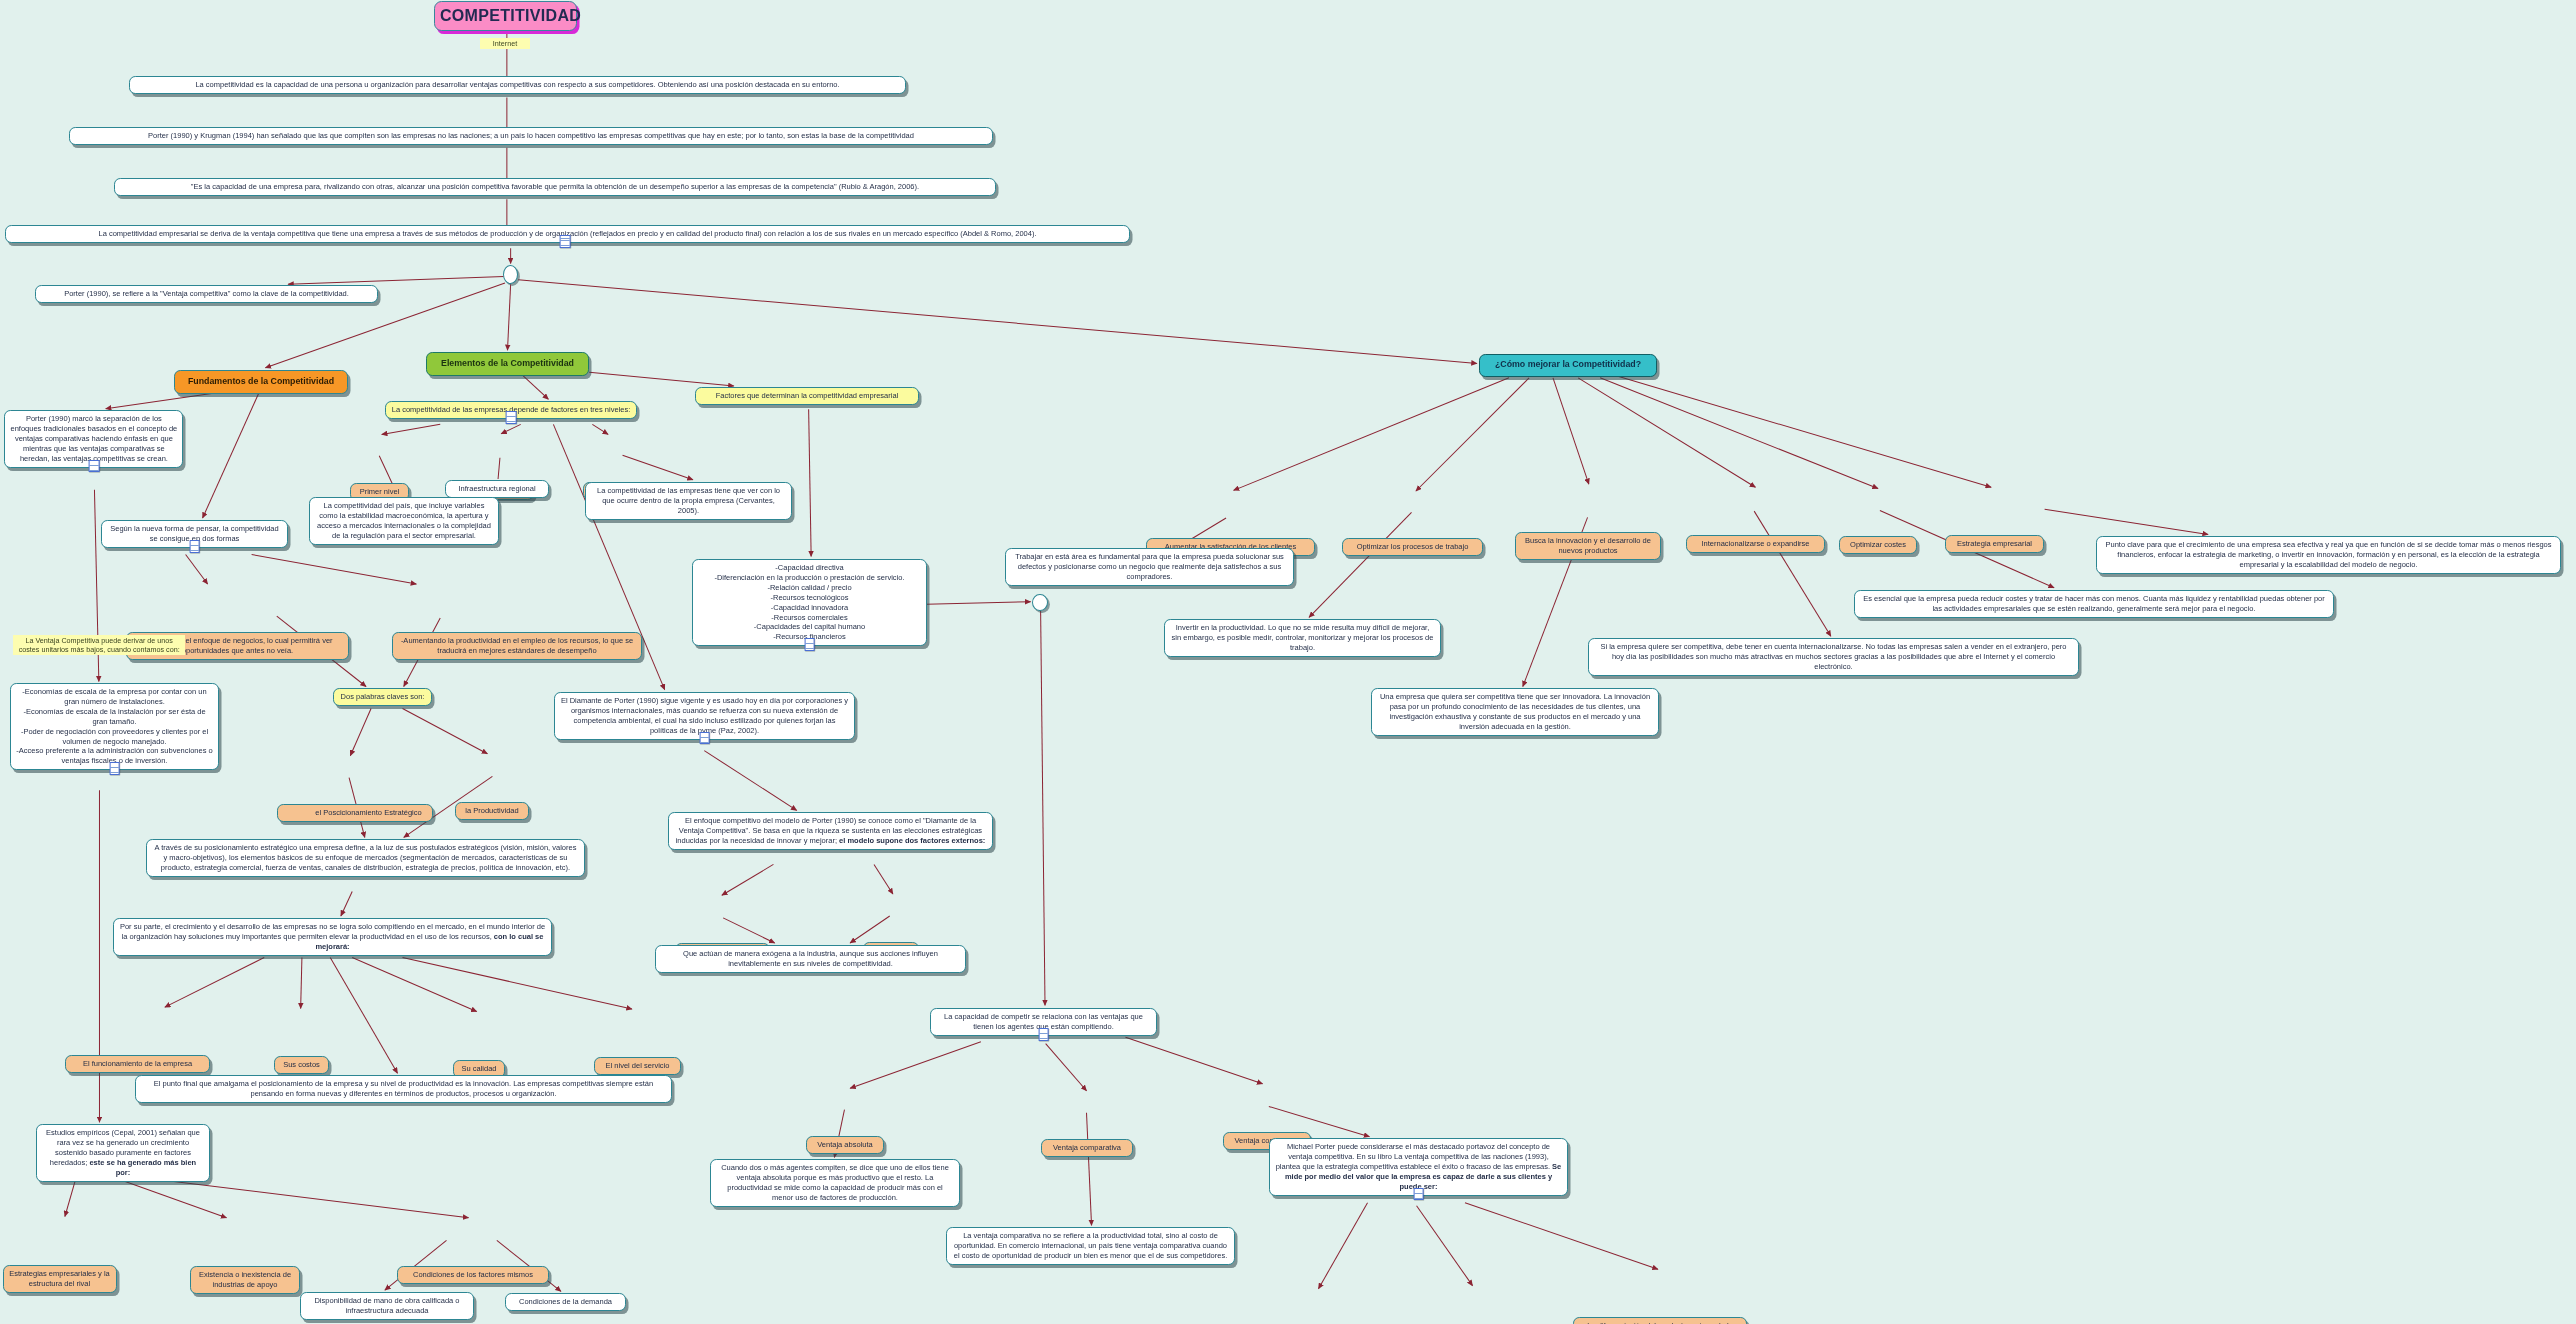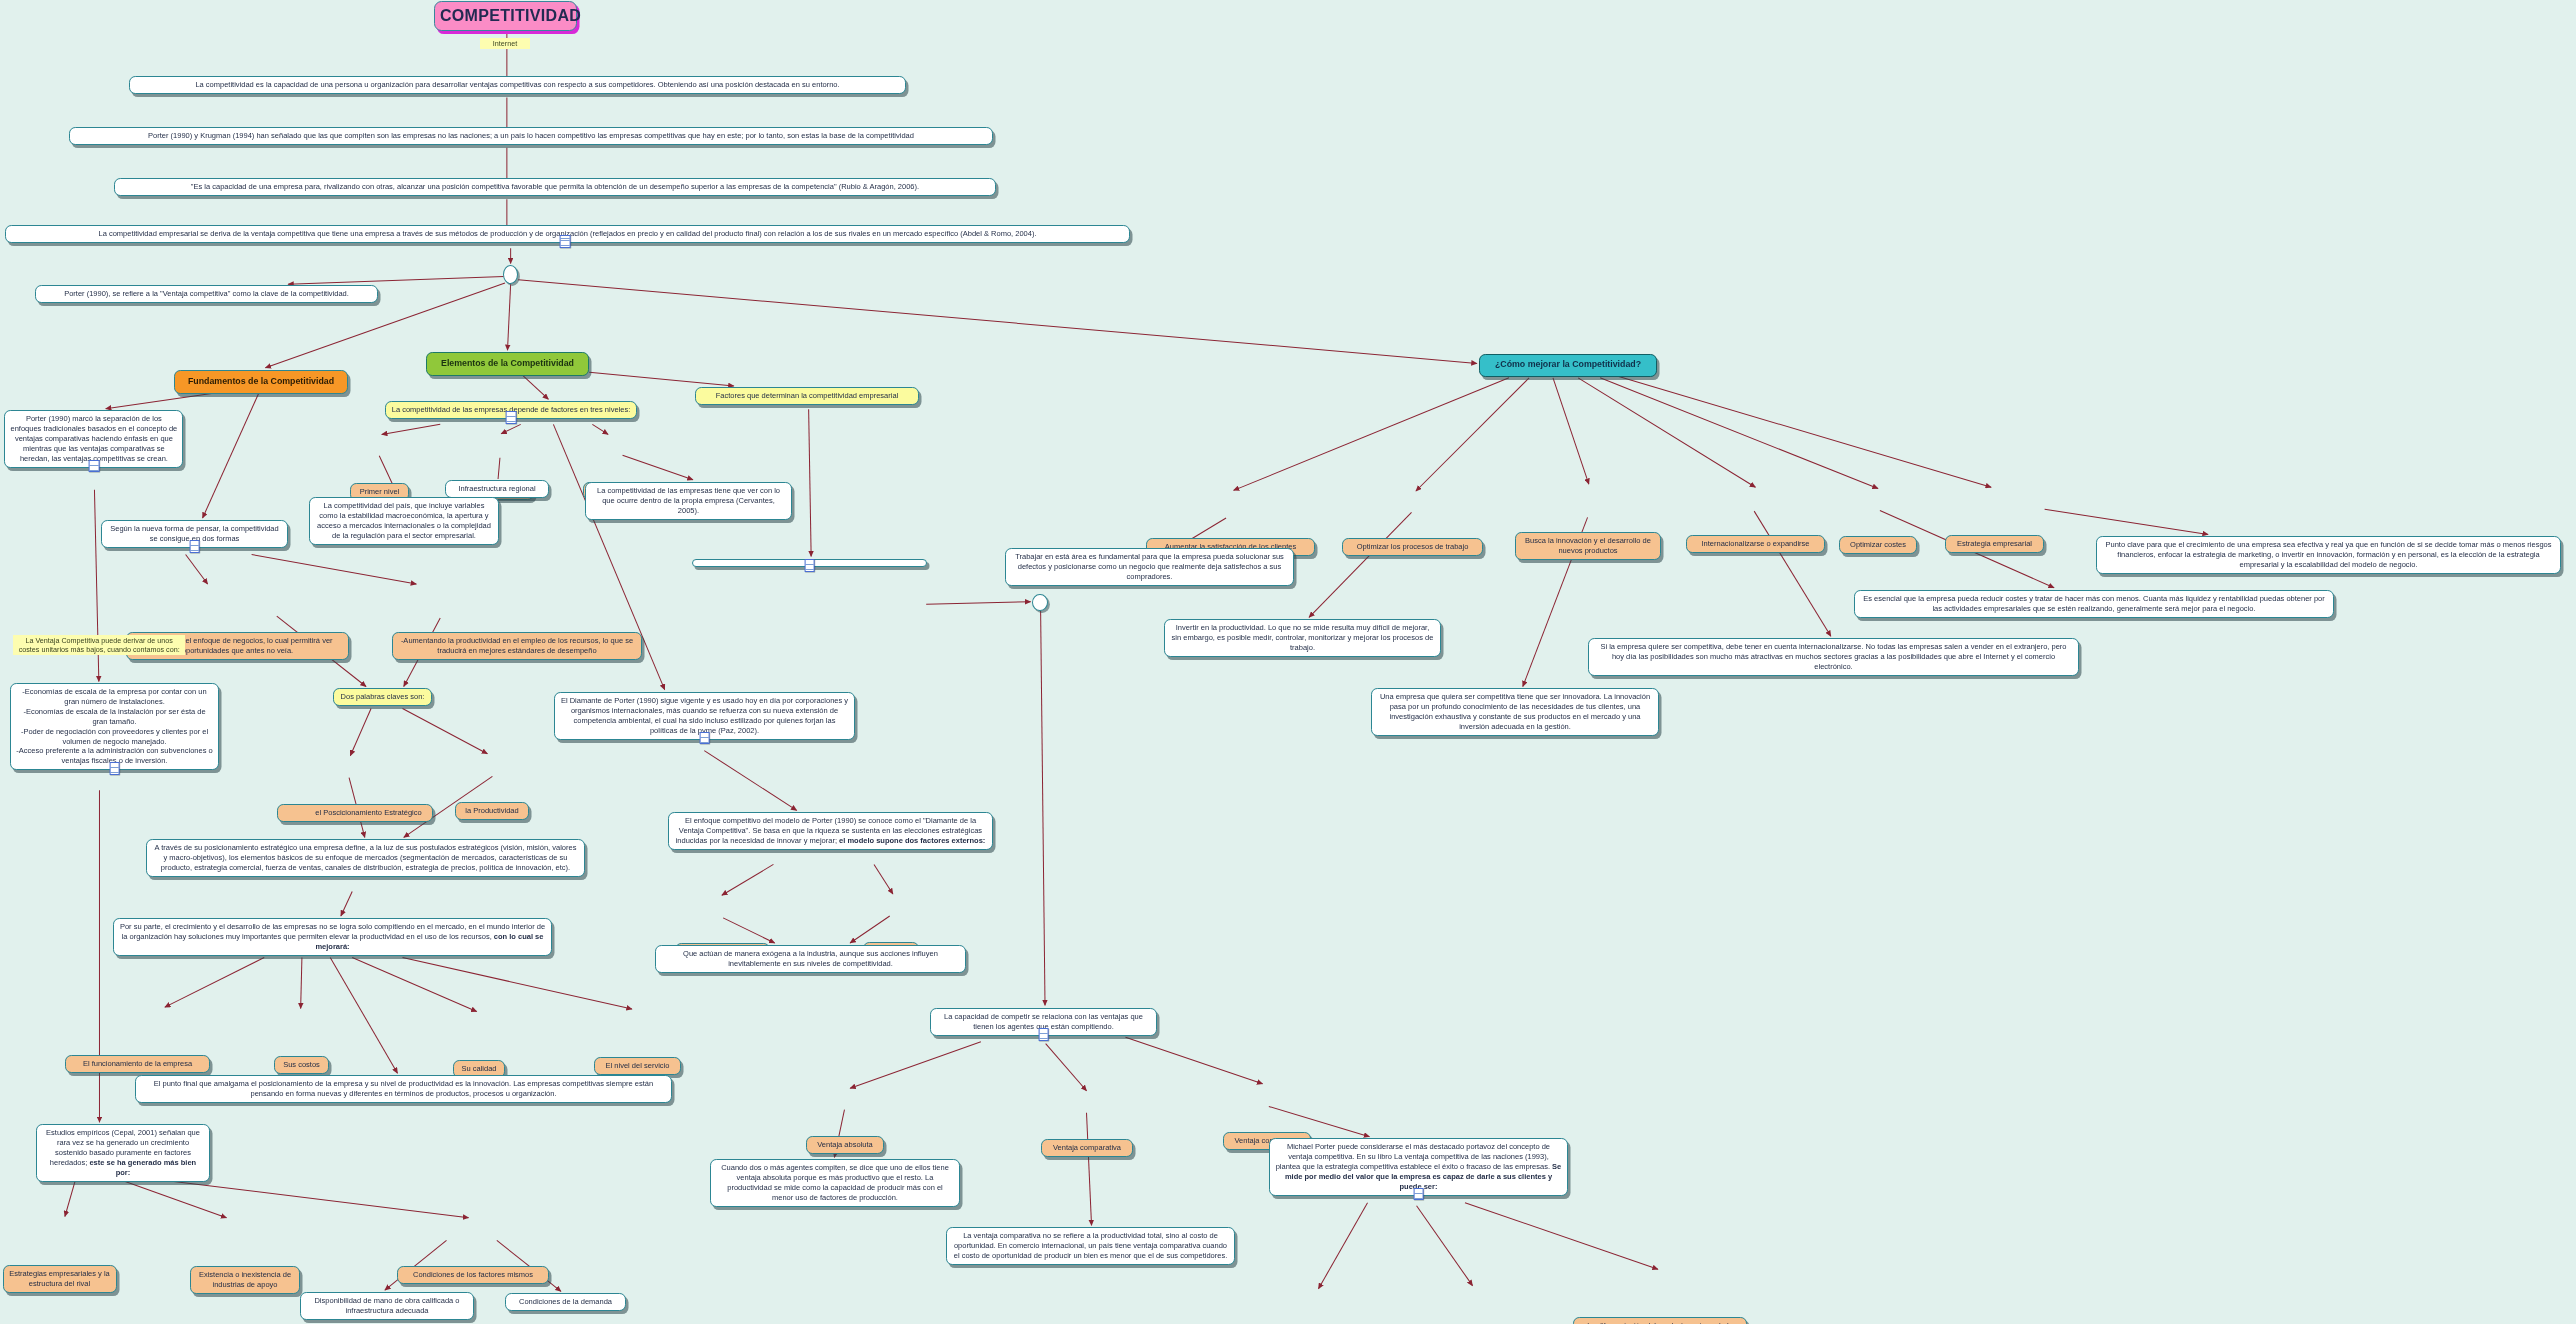--- a/index.html
+++ b/index.html
@@ -251,21 +251,28 @@
   </div>
 <div class="node" style="left:309px;top:497px;width:190px;">
     <span>La competitividad del país, que incluye variables como la estabilidad macroeconómica, la apertura y acceso a mercados internacionales o la complejidad de la regulación para el sector empresarial.</span>
   </div>
 <div class="node yellowbox" style="left:695px;top:387px;width:224px;">
     <span>Factores que determinan la competitividad empresarial</span>
   </div>
 <div class="node" style="left:585px;top:482px;width:207px;">
     <span>La competitividad de las empresas tiene que ver con lo que ocurre dentro de la propia empresa (Cervantes, 2005).</span>
   </div>
-<div class="node prelist" style="left:692px;top:559px;width:235px;"><i class="docicon"></i></div>
+<div class="node prelist" style="left:692px;top:559px;width:235px;"><span>-Capacidad directiva
+-Diferenciación en la producción o prestación de servicio.
+-Relación calidad / precio
+-Recursos tecnológicos
+-Capacidad innovadora
+-Recursos comerciales
+-Capacidades del capital humano
+-Recursos financieros</span><i class="docicon"></i></div>
 <div class="node" style="left:554px;top:692px;width:301px;">
     <span>El Diamante de Porter (1990) sigue vigente y es usado hoy en día por corporaciones y organismos internacionales, más cuando se refuerza con su nueva extensión de competencia ambiental, el cual ha sido incluso estilizado por quienes forjan las políticas de la pyme (Paz, 2002).</span>
     <i class="docicon"></i>
   </div>
 <div class="node" style="left:668px;top:812px;width:325px;">
     <span><span>El enfoque competitivo del modelo de Porter (1990) se conoce como el "Diamante de la Ventaja Competitiva". Se basa en que la riqueza se sustenta en las elecciones estratégicas inducidas por la necesidad de innovar y mejorar; </span><b>el modelo supone dos factores externos:</b></span>
   </div>
 <div class="node peach" style="left:675px;top:897px;width:95px;">
     <span>Fenómenos fortuitos</span>
   </div>

